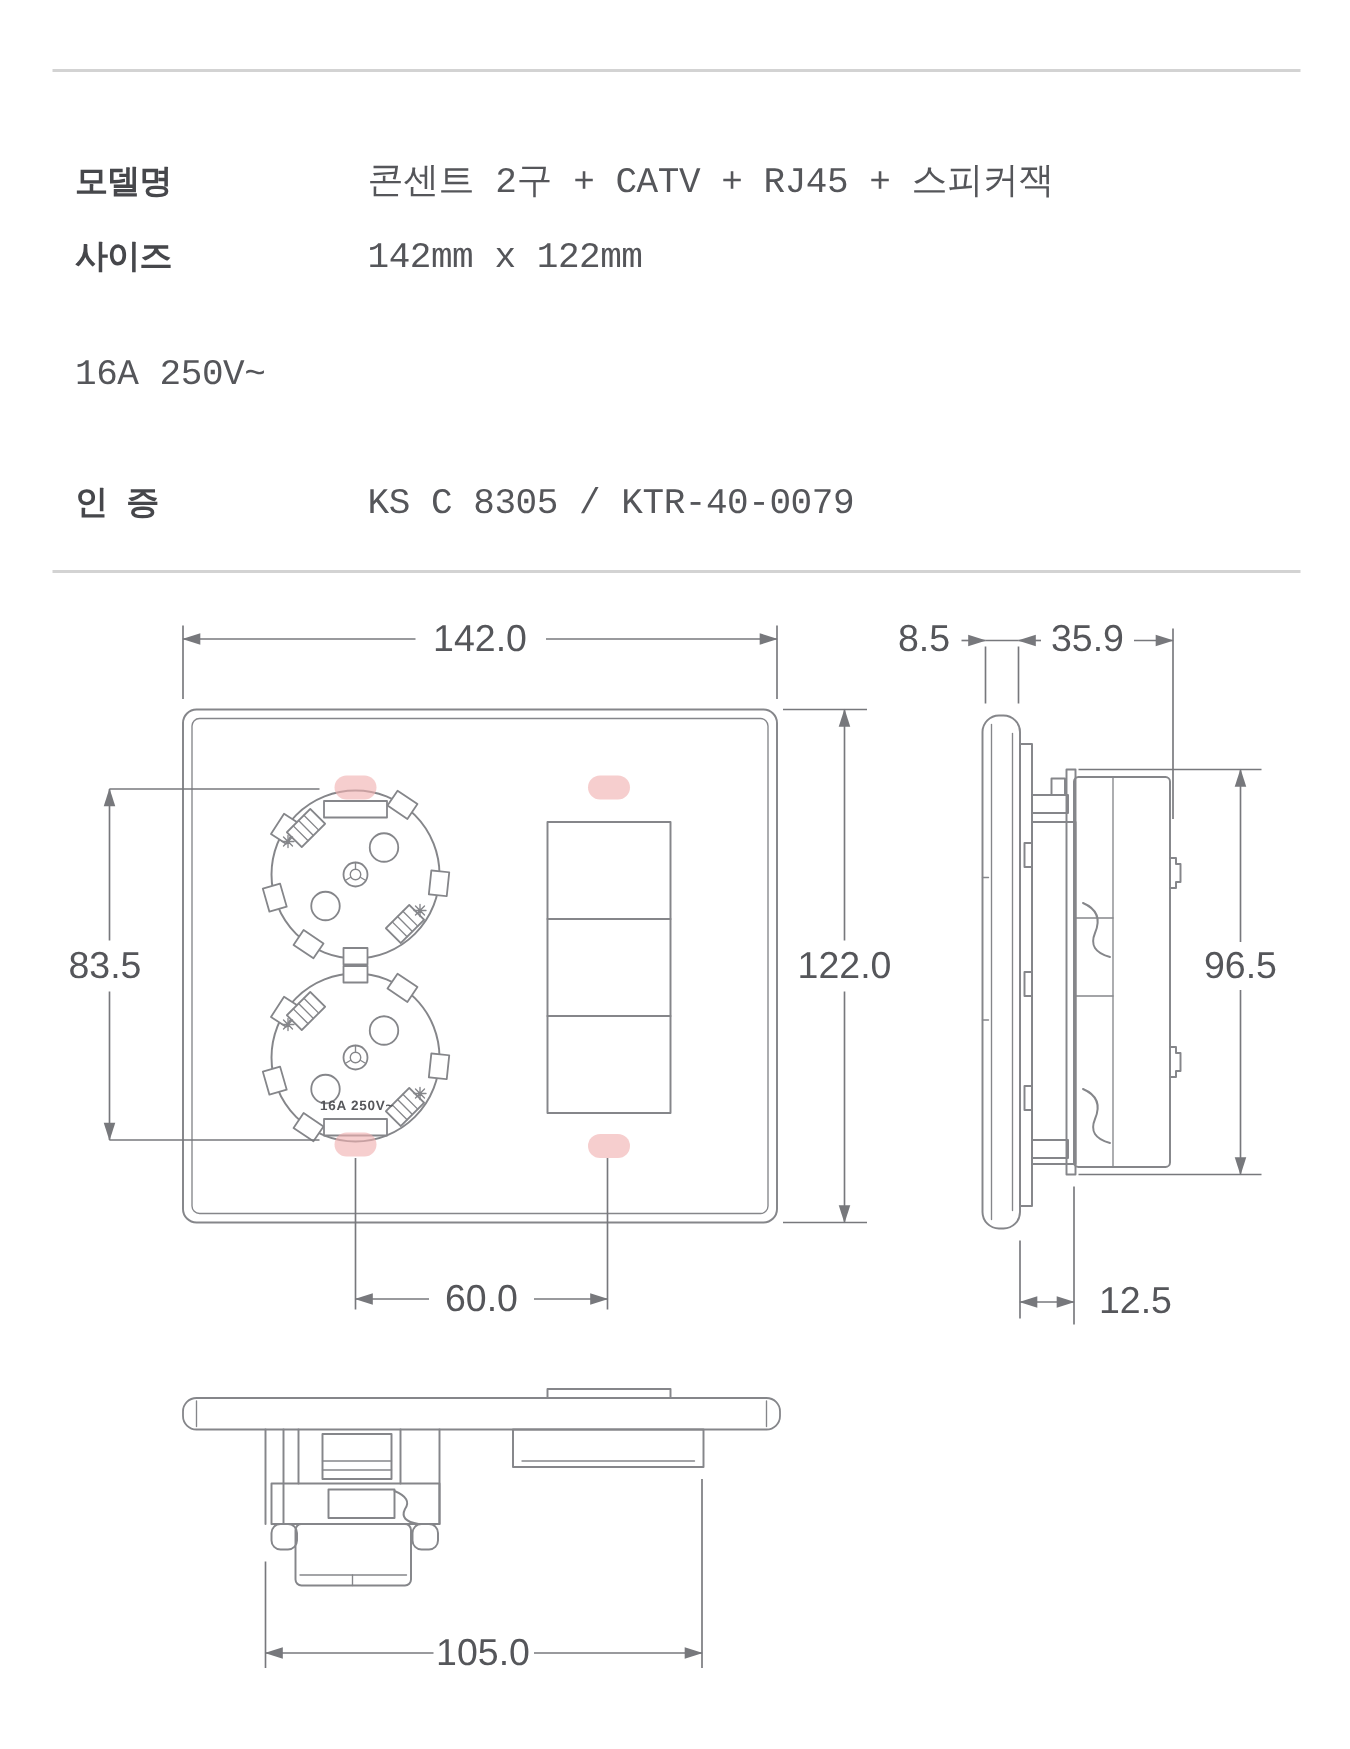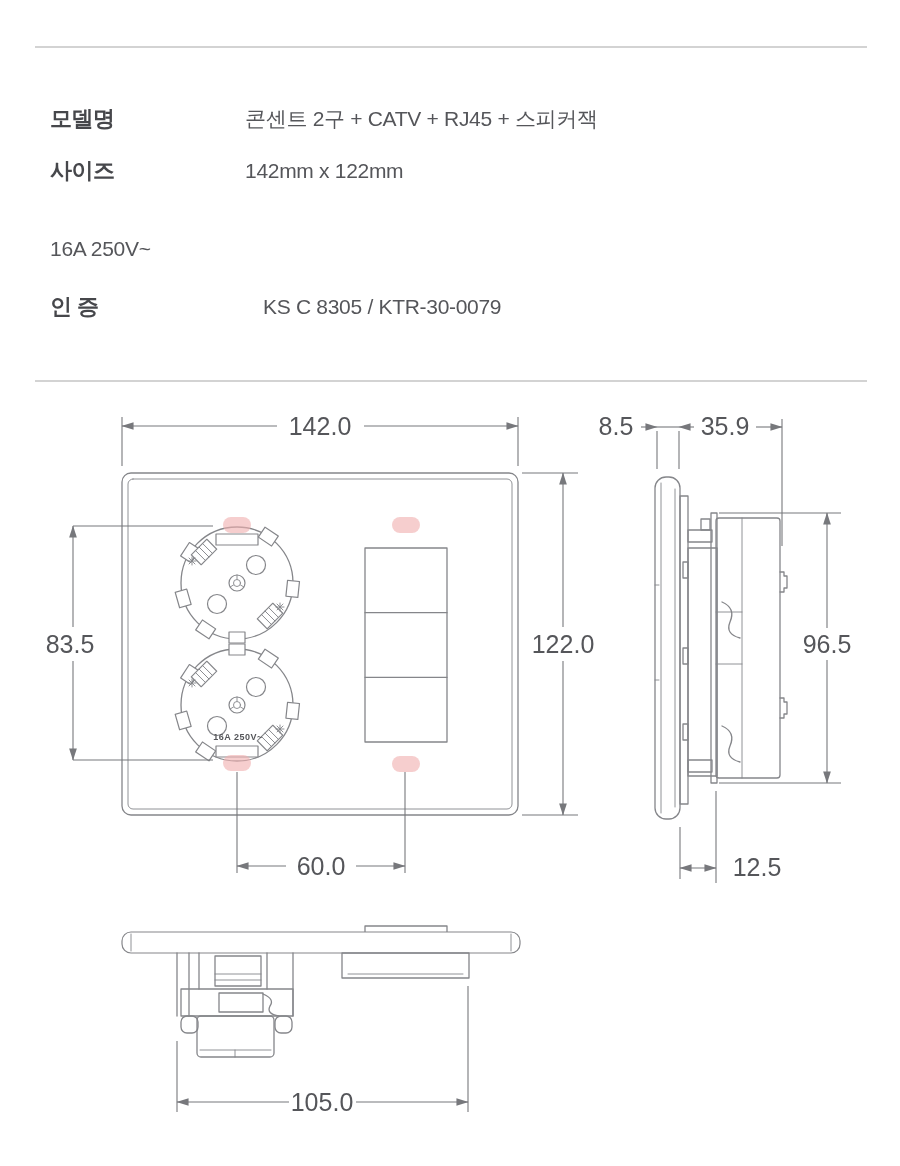--- a/index.html
+++ b/index.html
@@ -3,24 +3,24 @@
 <meta charset="utf-8">
 <style>
   html,body { margin:0; padding:0; background:#ffffff; }
   .page {
     position:relative; width:900px; height:1166px; background:#fff;
     font-family:"Liberation Sans", sans-serif; overflow:hidden;
   }
   .divider { position:absolute; left:35px; width:832px; height:2px; background:var(--divider); }
   .divider.top { top:46px; }
   .divider.mid { top:380px; }
-  .spec-row { position:absolute; left:50px; display:flex; align-items:baseline; }
+  .spec-row { position:absolute; left:50px; display:flex; align-items:baseline;font-family:Liberation Mono, monospace; }
   .spec-label { width:195px; font-size:22px; font-weight:bold; color:var(--ink); letter-spacing:-0.5px; }
-  .spec-value { font-size:21px; color:var(--ink2); letter-spacing:-0.3px; white-space:nowrap; }
-  .r1 { top:104px; } .r2 { top:156px; } .r3 { top:237px; } .r4 { top:292px;gap:18px; }
+  .spec-value { font-size:24px; color:var(--ink2); letter-spacing:-0.3px; white-space:nowrap; }
+  .r1 { top:104px; } .r2 { top:156px; } .r3 { top:237px; } .r4 { top:320px; }
 
   svg.diagram { position:absolute; left:0; top:380px; }
   .s   { stroke:var(--line); fill:none; stroke-width:1.3; stroke-linejoin:round; stroke-linecap:round; }
   .sw  { stroke:var(--line); fill:#ffffff; stroke-width:1.2; stroke-linejoin:round; }
   .thin{ stroke-width:0.9; }
   .dim { stroke:var(--dimline); fill:none; stroke-width:1.1; }
   .dlabel { font-family:"Liberation Sans",sans-serif; font-size:25px; fill:var(--ink2);
             text-anchor:middle; dominant-baseline:central; }
   .rating { font-family:"Liberation Sans",sans-serif; font-size:9px; font-weight:bold;
             letter-spacing:0.5px; fill:var(--ink2); text-anchor:middle; dominant-baseline:central; }
@@ -41,21 +41,21 @@
     </div>
     <div class="spec-row r2">
       <div class="spec-label">사이즈</div>
       <div class="spec-value">142mm x 122mm</div>
     </div>
     <div class="spec-row r3">
       <div class="spec-value">16A 250V~</div>
     </div>
     <div class="spec-row r4">
       <div class="spec-label">인 증</div>
-      <div class="spec-value">KS C 8305 / KTR-30-0079</div>
+      <div class="spec-value">KS C 8305 / KTR-40-0079</div>
     </div>
   </section>
 
   <div class="divider mid"></div>
 
   <svg class="diagram" width="900" height="786" viewBox="0 380 900 786">
     <defs>
       <marker id="ah" viewBox="0 0 12 9" refX="11" refY="4.5" markerWidth="12" markerHeight="9" orient="auto-start-reverse">
         <path d="M0.5,1 L11.5,4.5 L0.5,8 Z"></path>
       </marker>

